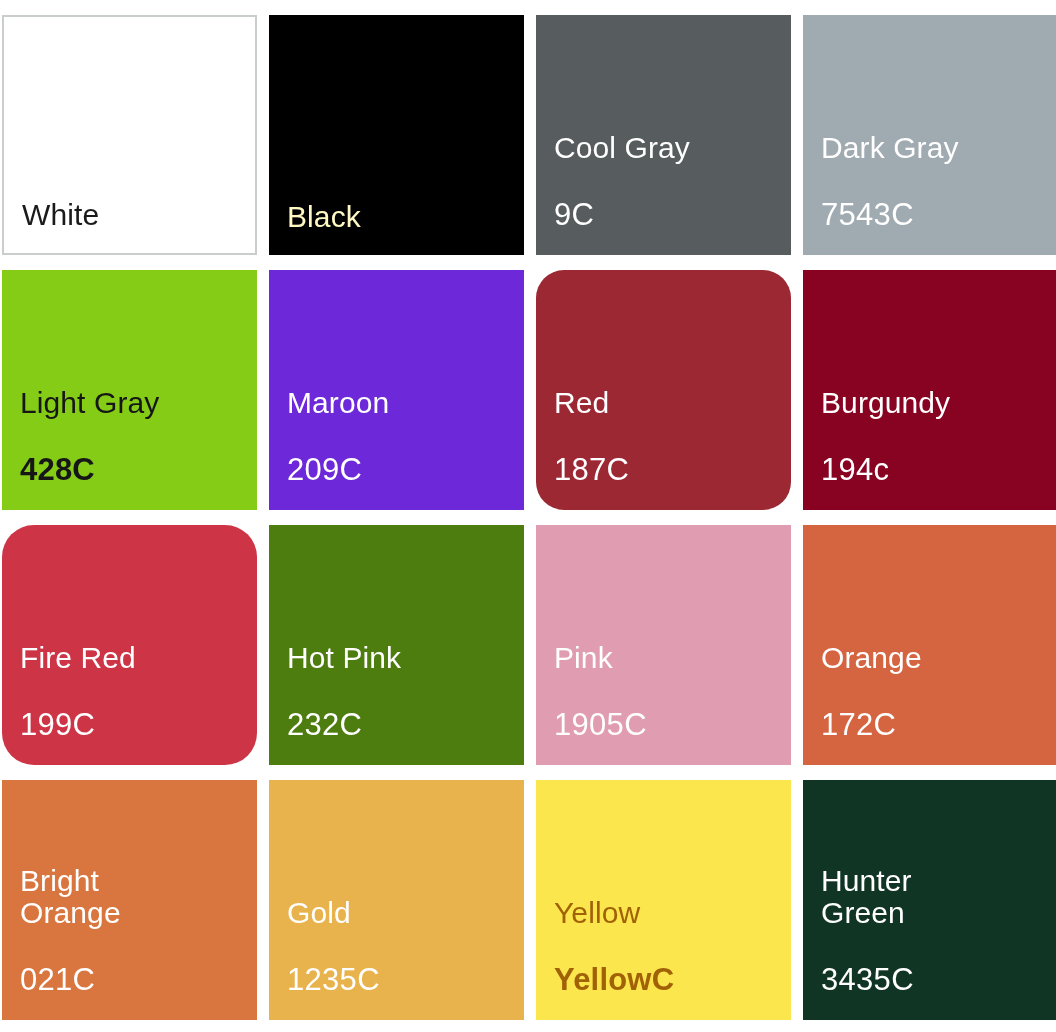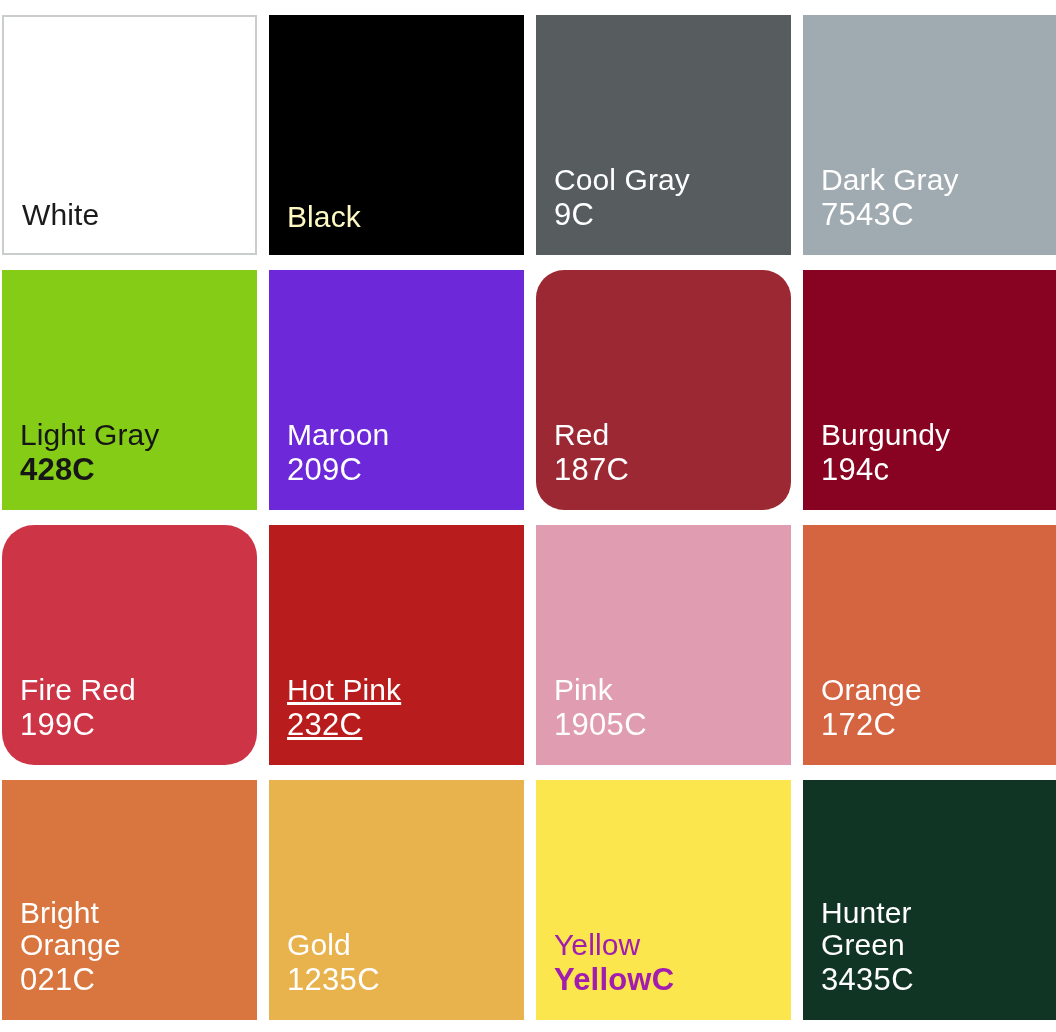--- a/index.html
+++ b/index.html
@@ -24,20 +24,21 @@
   }
   .swatch {
     position: relative;
     box-sizing: border-box;
     display: flex;
     flex-direction: column;
     justify-content: flex-end;
     align-items: flex-start;
     padding: 0 0 22px 18px;
     overflow: hidden;
+    gap: 32px;
   }
   .swatch.bordered {
     border: 2px solid #0c4a6e;
   }
   .swatch-name {
     font-size: 30px;
     line-height: 1.08;
     font-weight: 400;
     letter-spacing: 0.1px;
     white-space: pre-line;
@@ -85,42 +86,42 @@
       <div class="swatch-code">187C</div>
     </div>
     <div class="swatch" style="background: rgb(136, 3, 33); color: rgb(255, 255, 255);">
       <div class="swatch-name">Burgundy</div>
       <div class="swatch-code">194c</div>
     </div>
     <div class="swatch" style="background: rgb(205, 53, 71); color: rgb(255, 255, 255); border-radius: 32px;">
       <div class="swatch-name">Fire Red</div>
       <div class="swatch-code">199C</div>
     </div>
-    <div class="swatch" style="background: #b91c1c; color: rgb(255, 255, 255); text-decoration: underline;">
+    <div class="swatch" style="background: #4d7c0f; color: rgb(255, 255, 255);">
       <div class="swatch-name">Hot Pink</div>
       <div class="swatch-code">232C</div>
     </div>
     <div class="swatch" style="background: rgb(224, 156, 176); color: rgb(255, 255, 255);">
       <div class="swatch-name">Pink</div>
       <div class="swatch-code">1905C</div>
     </div>
     <div class="swatch" style="background: rgb(213, 100, 64); color: rgb(255, 255, 255);">
       <div class="swatch-name">Orange</div>
       <div class="swatch-code">172C</div>
     </div>
     <div class="swatch" style="background: rgb(217, 118, 63); color: rgb(255, 255, 255);">
       <div class="swatch-name">Bright
 Orange</div>
       <div class="swatch-code">021C</div>
     </div>
     <div class="swatch" style="background: rgb(232, 178, 76); color: rgb(255, 255, 255);">
       <div class="swatch-name">Gold</div>
       <div class="swatch-code">1235C</div>
     </div>
-    <div class="swatch" style="background: rgb(251, 230, 77); color: #a21caf;">
+    <div class="swatch" style="background: rgb(251, 230, 77); color: #a16207;">
       <div class="swatch-name">Yellow</div>
       <div class="swatch-code bold">YellowC</div>
     </div>
     <div class="swatch" style="background: rgb(17, 53, 36); color: rgb(255, 255, 255);">
       <div class="swatch-name">Hunter
 Green</div>
       <div class="swatch-code">3435C</div>
     </div>
   </div>
 

